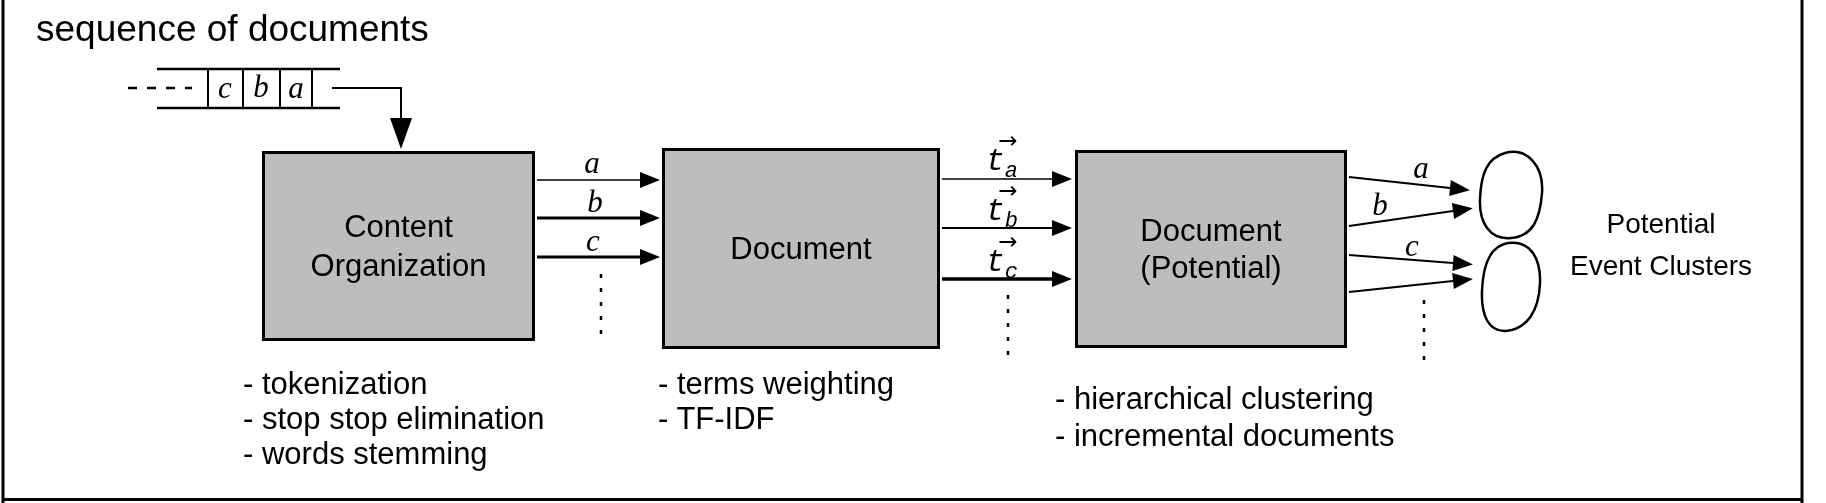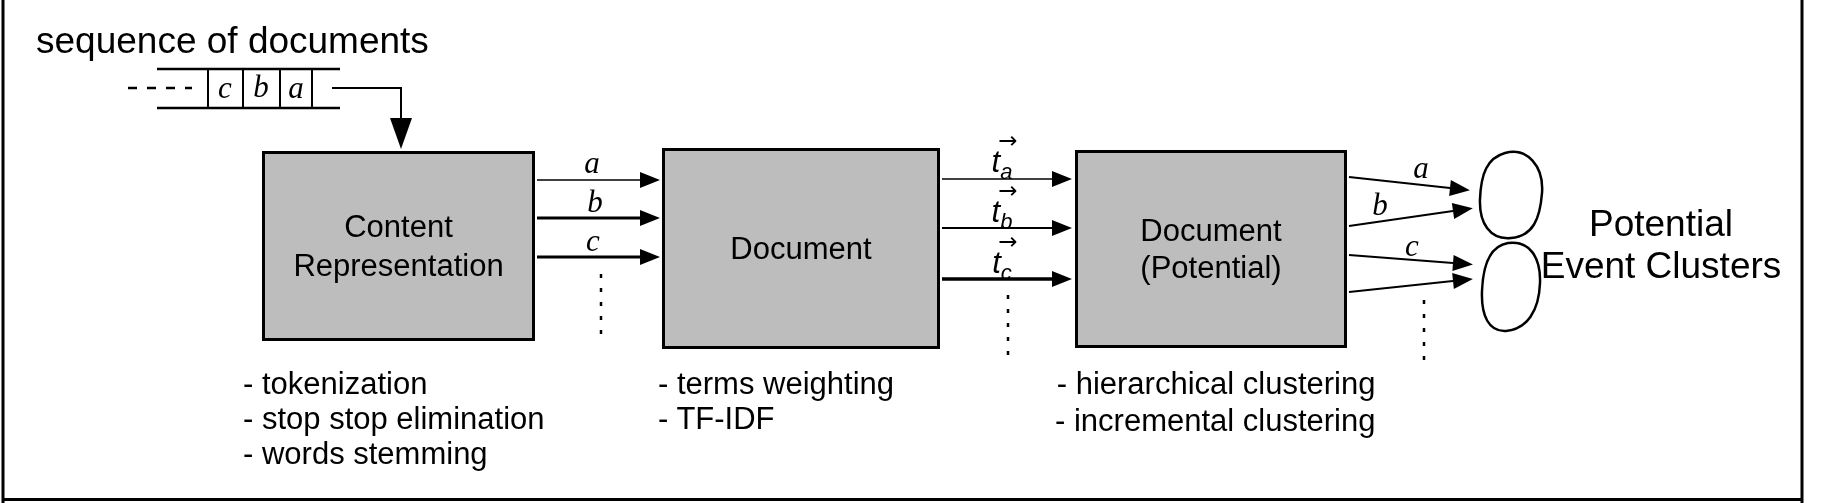--- a/index.html
+++ b/index.html
@@ -15,21 +15,20 @@
     font-family:"Liberation Sans",sans-serif;
     color:var(--line);
     overflow:hidden;
   }
   #wires{position:absolute;left:0;top:0;width:1826px;height:503px;color:var(--line);}
   .abs{position:absolute;}
   .title{
     left:36px;top:8px;
     font-size:37px;line-height:42px;
     white-space:nowrap;
-    margin-top:12px;
   }
   .math{
     font-family:"Liberation Serif",serif;
     font-style:italic;
     font-size:31px;
     white-space:nowrap;
   }
   .center-origin{transform:translate(-50%,-50%);}
   .proc-box{
     background:var(--box-fill);
@@ -41,35 +40,35 @@
     font-size:31px;line-height:39px;
     white-space:nowrap;
   }
   .proc-box.three-line{line-height:37px;}
   .notes{
     font-size:31px;line-height:35px;
     white-space:nowrap;
   }
   .out-label{
     width:260px;text-align:center;
-    font-size:37px;line-height:42px;
+    font-size:28px;line-height:42px;
     white-space:nowrap;
   }
   .tvec{
     width:60px;text-align:center;
   }
   .vec-arrow{
     display:block;
     font-family:"DejaVu Sans",sans-serif;
     font-style:normal;
     font-size:23px;line-height:13px;
     margin-left:12px;
   }
   .tvec .trow{
-    font-family:Liberation Sans, sans-serif;
+    font-family:Liberation Mono, monospace;
     font-style:italic;
     font-size:31px;line-height:30px;
   }
   .tvec sub{font-size:22px;line-height:0;}
 </style>
 </head>
 <body>
 
 <div id="stage">
 
@@ -116,21 +115,21 @@
   </svg>
 
   <div class="abs title">sequence of documents</div>
 
   <span class="abs math center-origin" style="left:225px;top:88px;">c</span>
   <span class="abs math center-origin" style="left:261px;top:87px;">b</span>
   <span class="abs math center-origin" style="left:296px;top:88px;">a</span>
 
   <div class="abs proc-box" style="left:262px;top:151px;width:273px;height:190px;">
     <span>Content</span>
-    <span>Representation</span>
+    <span>Organization</span>
   </div>
   <div class="abs proc-box" style="left:662px;top:148px;width:278px;height:201px;">
     <span>Document</span>
   </div>
   <div class="abs proc-box three-line" style="left:1075px;top:150px;width:272px;height:198px;">
     <span>Document</span>
     <span>(Potential)</span>
   </div>
 
   <span class="abs math center-origin" style="left:592px;top:163px;">a</span>
@@ -156,23 +155,23 @@
 
   <div class="abs notes" style="left:243px;top:366px;">
     <div>- tokenization</div>
     <div>- stop stop elimination</div>
     <div>- words stemming</div>
   </div>
   <div class="abs notes" style="left:658px;top:366px;">
     <div>- terms weighting</div>
     <div>- TF-IDF</div>
   </div>
-  <div class="abs notes" style="left:1055px;top:365px;line-height:37px;text-align:right;">
+  <div class="abs notes" style="left:1055px;top:380px;line-height:37px;">
     <div>- hierarchical clustering</div>
-    <div>- incremental clustering</div>
+    <div>- incremental documents</div>
   </div>
 
   <div class="abs out-label" style="left:1531px;top:203px;">
     <div>Potential</div>
     <div>Event Clusters</div>
   </div>
 
 </div>
 
 </body></html>

